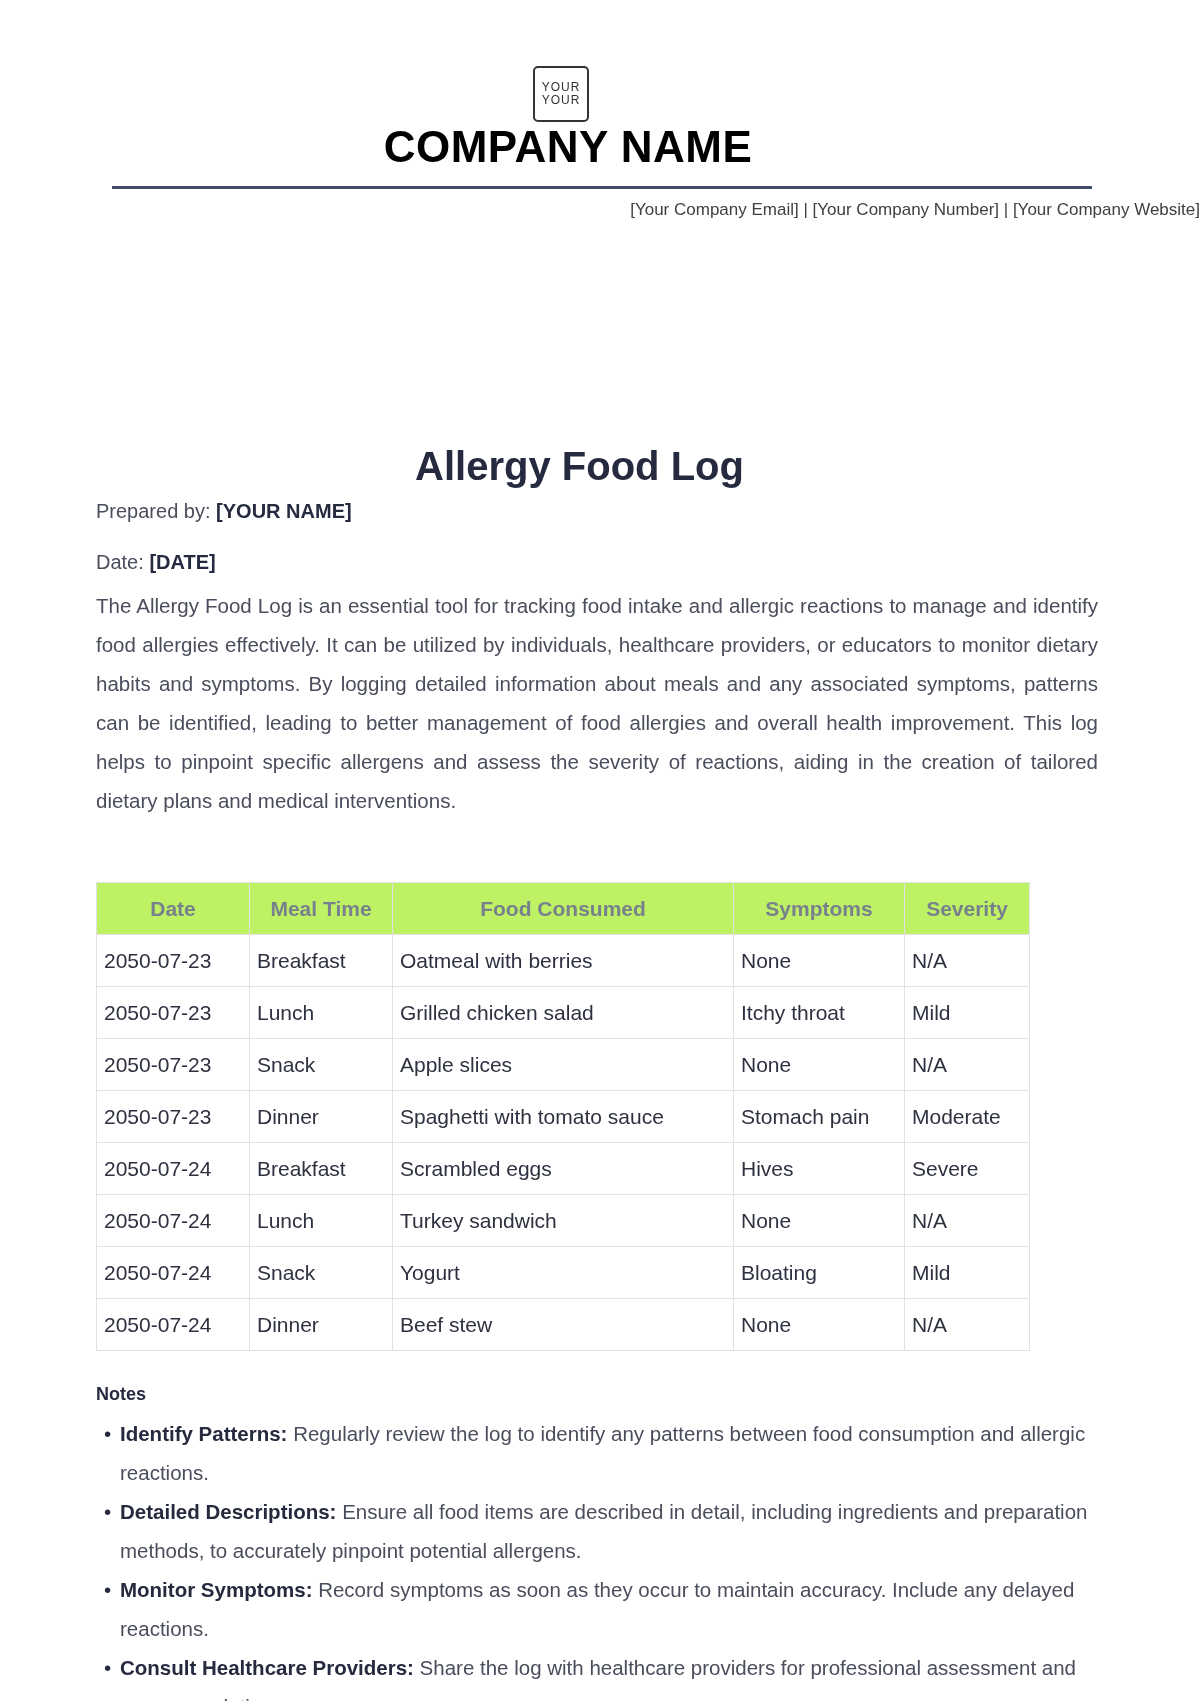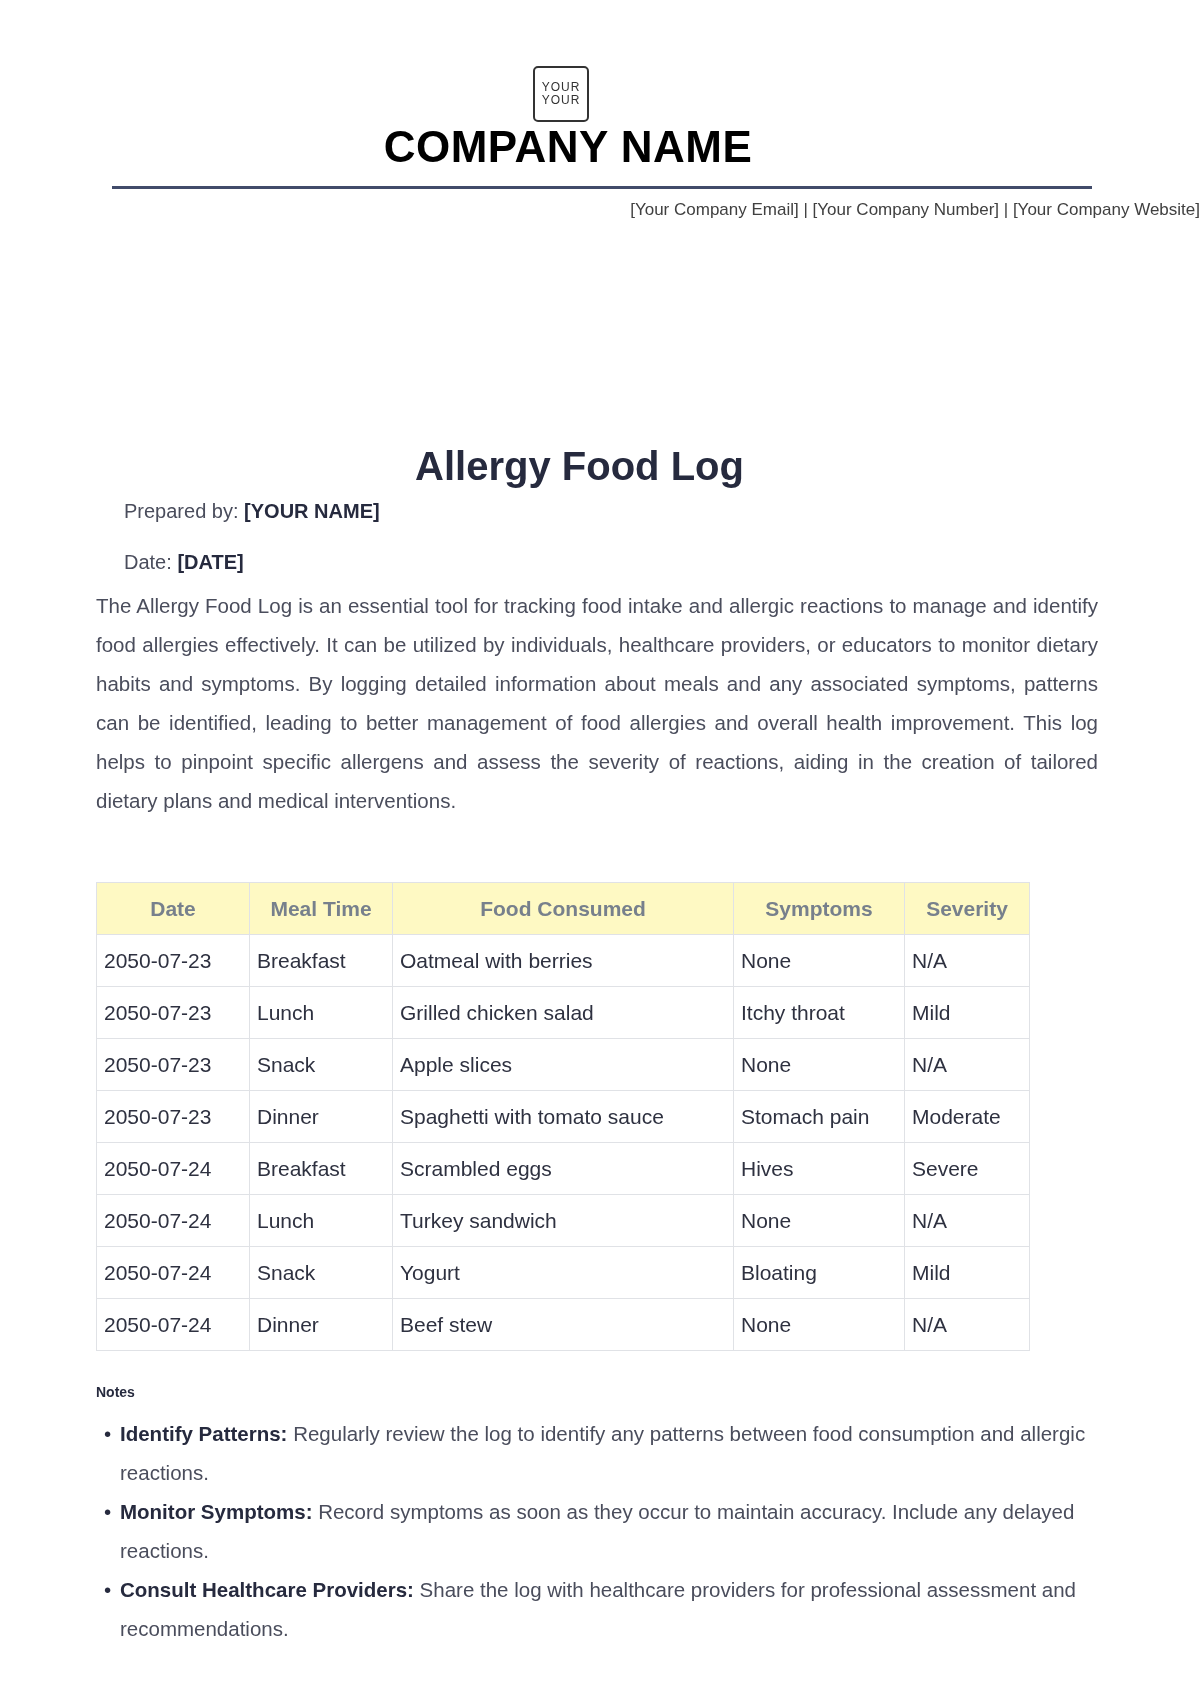--- a/index.html
+++ b/index.html
@@ -3,28 +3,28 @@
 <meta charset="utf-8">
 <style>
   html, body { margin: 0; padding: 0; background: #ffffff; }
   body { width: 1200px; height: 1701px; overflow: hidden; position: relative; font-family: "Liberation Sans", sans-serif; color: #3f4254; }
   .header { position: absolute; top: 66px; left: 0; width: 1136px; display: flex; align-items: center; flex-direction: column; }
   .logo { width: 56px; height: 56px; border: 2px solid #333; border-radius: 5px; box-sizing: border-box; display: flex; flex-direction: column; align-items: center; justify-content: center; font-size: 12px; line-height: 13px; color: #333; letter-spacing: 1px; margin-right: 14px; }
   .company-name { font-size: 44px; font-weight: bold; color: #000; letter-spacing: 0.5px; }
   .rule { position: absolute; top: 186px; left: 112px; width: 980px; height: 3px; background: #414b6a; }
   .contact { position: absolute; top: 200px; left: 0; width: 1200px; text-align: right; font-size: 17px; color: #404040; }
   .title { position: absolute; top: 444px; left: 0; width: 1159px; text-align: center; font-size: 40px; font-weight: bold; color: #262a3e; }
-  .meta { position: absolute; left: 96px; font-size: 20px; color: #4a4d5c; margin-left: 28px; }
+  .meta { position: absolute; left: 96px; font-size: 20px; color: #4a4d5c; }
   .meta b { color: #262a3e; }
   .intro { position: absolute; top: 586px; left: 96px; width: 1002px; font-size: 20.5px; line-height: 39px; text-align: justify; color: #4a4d5c; }
   table { position: absolute; top: 882px; left: 96px; border-collapse: collapse; font-size: 21px; color: #2e3140; }
-  th { background: #fef9c3; color: #77808c; font-weight: bold; height: 51px; padding: 0 8px; border: 1.5px solid #e0e2e6; font-size: 21px; }
+  th { background: #bef264; color: #77808c; font-weight: bold; height: 51px; padding: 0 8px; border: 1.5px solid #e0e2e6; font-size: 21px; }
   td { height: 51px; padding: 0 7px; border: 1.5px solid #e0e2e6; white-space: nowrap; margin-top: 37px; }
   .c1 { width: 136px; } .c2 { width: 126px; } .c3 { width: 324px; } .c4 { width: 154px; } .c5 { width: 108px; }
-  .notes-title { position: absolute; top: 1384px; left: 96px; font-size: 14px; font-weight: bold; color: #262a3e; }
+  .notes-title { position: absolute; top: 1384px; left: 96px; font-size: 18px; font-weight: bold; color: #262a3e; }
   .notes { position: absolute; top: 1414px; left: 96px; width: 1000px; margin: 0; padding: 0; list-style: none; font-size: 20.5px; line-height: 39px; color: #4a4d5c; }
   .notes li { position: relative; padding-left: 24px; }
   .notes li::before { content: "•"; position: absolute; left: 8px; color: #262a3e; }
   .notes b { color: #262a3e; }
 </style>
 </head>
 <body>
 
 <div class="header">
   <div class="logo">
@@ -115,15 +115,16 @@
       <td>Beef stew</td>
       <td>None</td>
       <td>N/A</td>
     </tr>
   </tbody>
 </table>
 
 <div class="notes-title">Notes</div>
 <ul class="notes">
   <li><b>Identify Patterns:</b><span> Regularly review the log to identify any patterns between food consumption and allergic reactions.</span></li>
+  <li><b>Detailed Descriptions:</b><span> Ensure all food items are described in detail, including ingredients and preparation methods, to accurately pinpoint potential allergens.</span></li>
   <li><b>Monitor Symptoms:</b><span> Record symptoms as soon as they occur to maintain accuracy. Include any delayed reactions.</span></li>
   <li><b>Consult Healthcare Providers:</b><span> Share the log with healthcare providers for professional assessment and recommendations.</span></li>
 </ul>
 
 </body></html>

